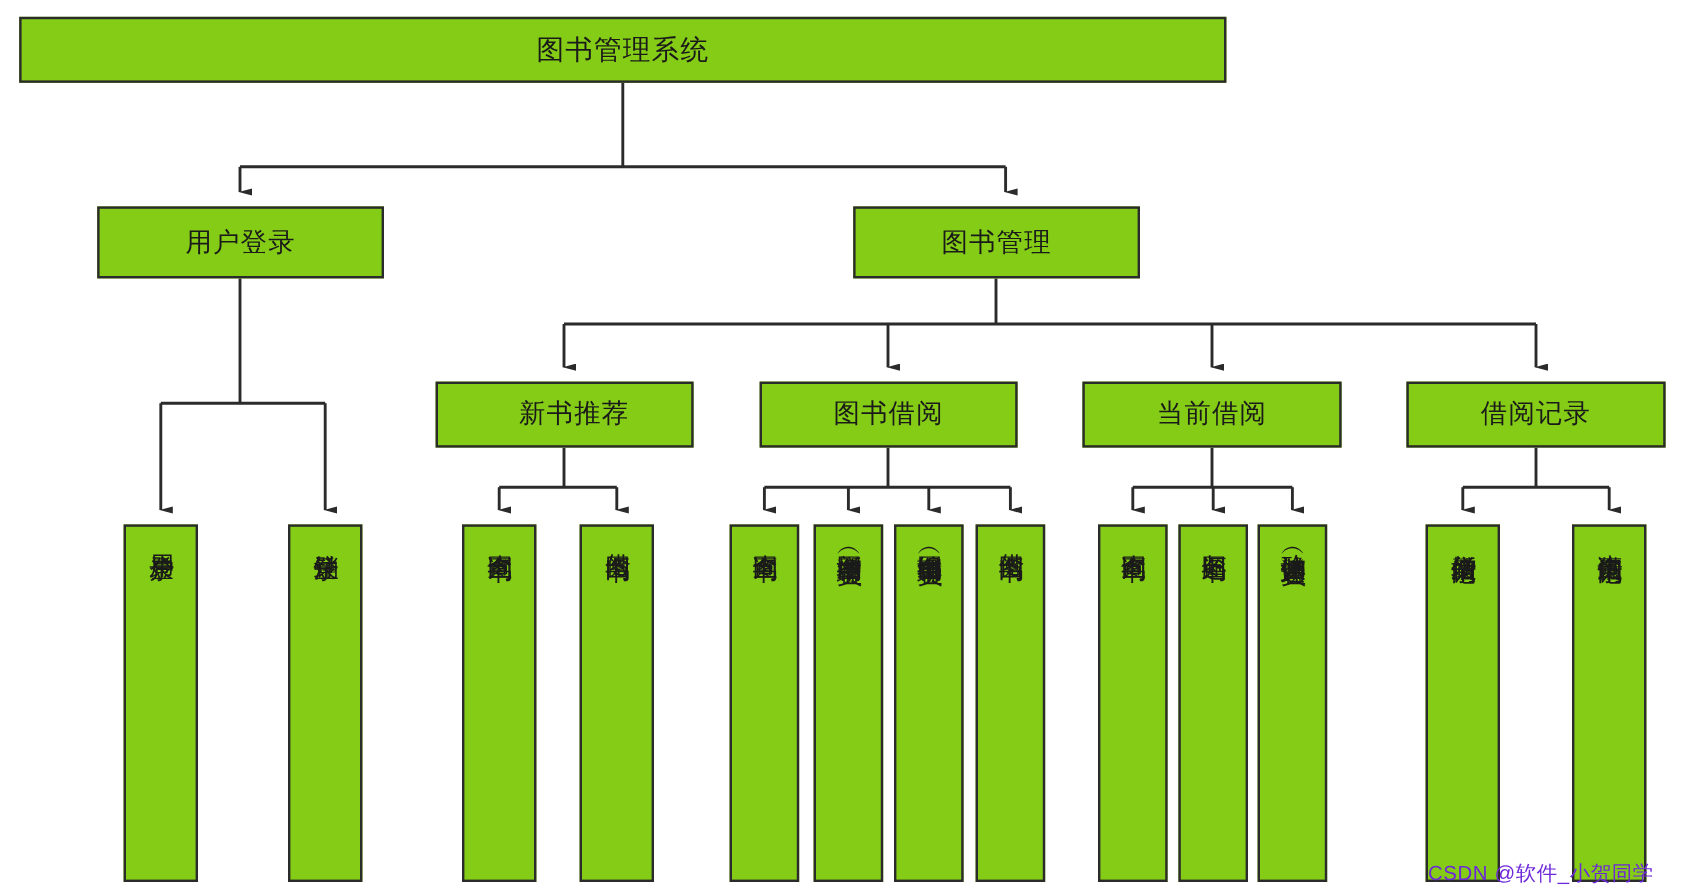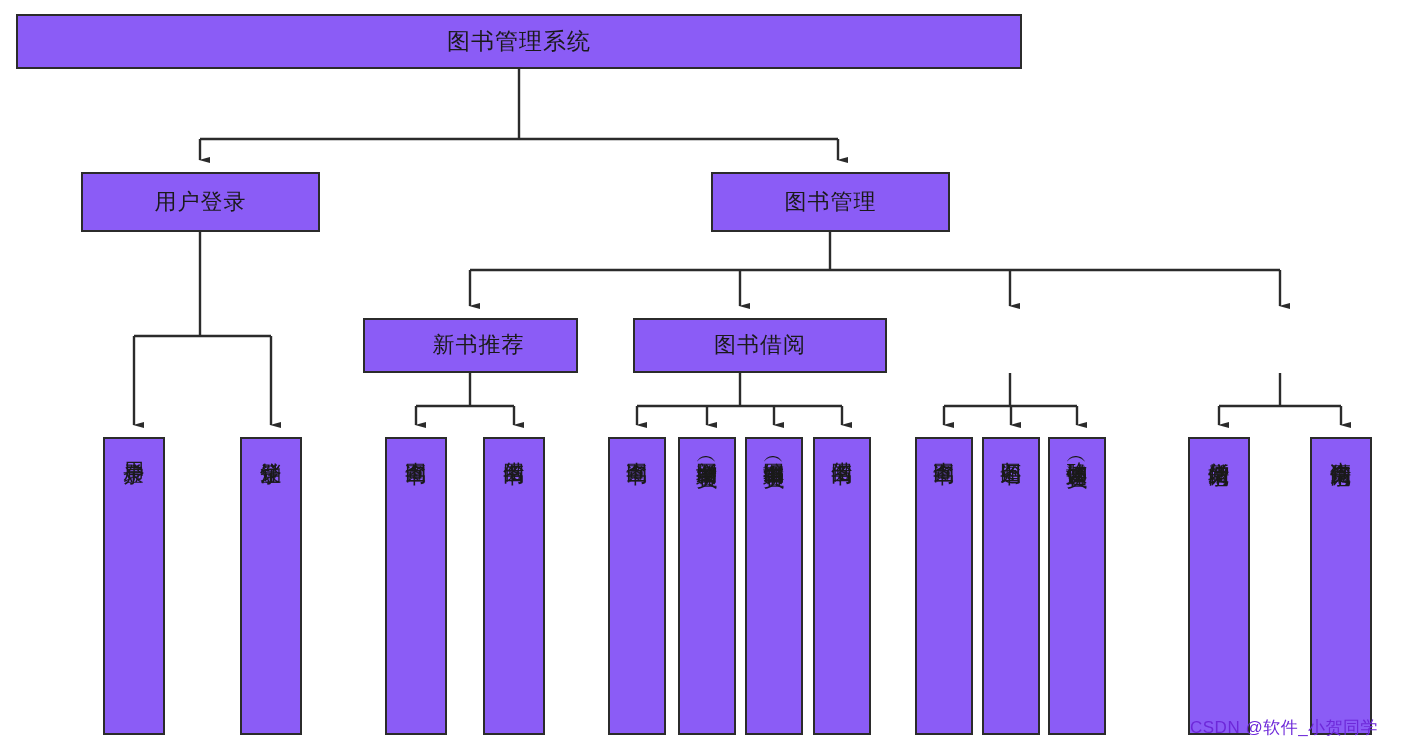--- a/index.html
+++ b/index.html
@@ -21,21 +21,21 @@
     position: absolute;
     left: 0;
     top: 0;
     width: 1405px;
     height: 747px;
   }
   .node {
     position: absolute;
     box-sizing: border-box;
     border: 2px solid #2b2b2b;
-    background: #8b5cf6;
+    background: #84cc16;
     display: flex;
     align-items: center;
     justify-content: center;
     color: #1a1a1a;
   }
   .node.horiz {
     font-size: 22px;
     letter-spacing: 1px;
     line-height: 1.2;
   }
@@ -126,22 +126,28 @@
   <div class="node horiz" style="left:81px; top:172px; width:239px; height:60px;">
     <span>用户登录</span>
   </div>
   <div class="node horiz" style="left:711px; top:172px; width:239px; height:60px;justify-content:center;">
     <span>图书管理</span>
   </div>
 
   <div class="node horiz" style="left:363px; top:318px; width:215px; height:55px;padding-left:16px;">
     <span>新书推荐</span>
   </div>
-  <div class="node horiz" style="left:633px; top:318px; width:254px; height:55px;">
+  <div class="node horiz" style="left:633px; top:318px; width:215px; height:55px;">
     <span>图书借阅</span>
+  </div>
+  <div class="node horiz" style="left:902px; top:318px; width:216px; height:55px;">
+    <span>当前借阅</span>
+  </div>
+  <div class="node horiz" style="left:1172px; top:318px; width:216px; height:55px;">
+    <span>借阅记录</span>
   </div>
 
   <div class="node vert" style="left:103px; top:437px; width:62px; height:298px;">
     <span class="vtext">用户登录</span>
   </div>
   <div class="node vert" style="left:240px; top:437px; width:62px; height:298px;">
     <span class="vtext">注销登录</span>
   </div>
 
   <div class="node vert" style="left:385px; top:437px; width:62px; height:298px;">

